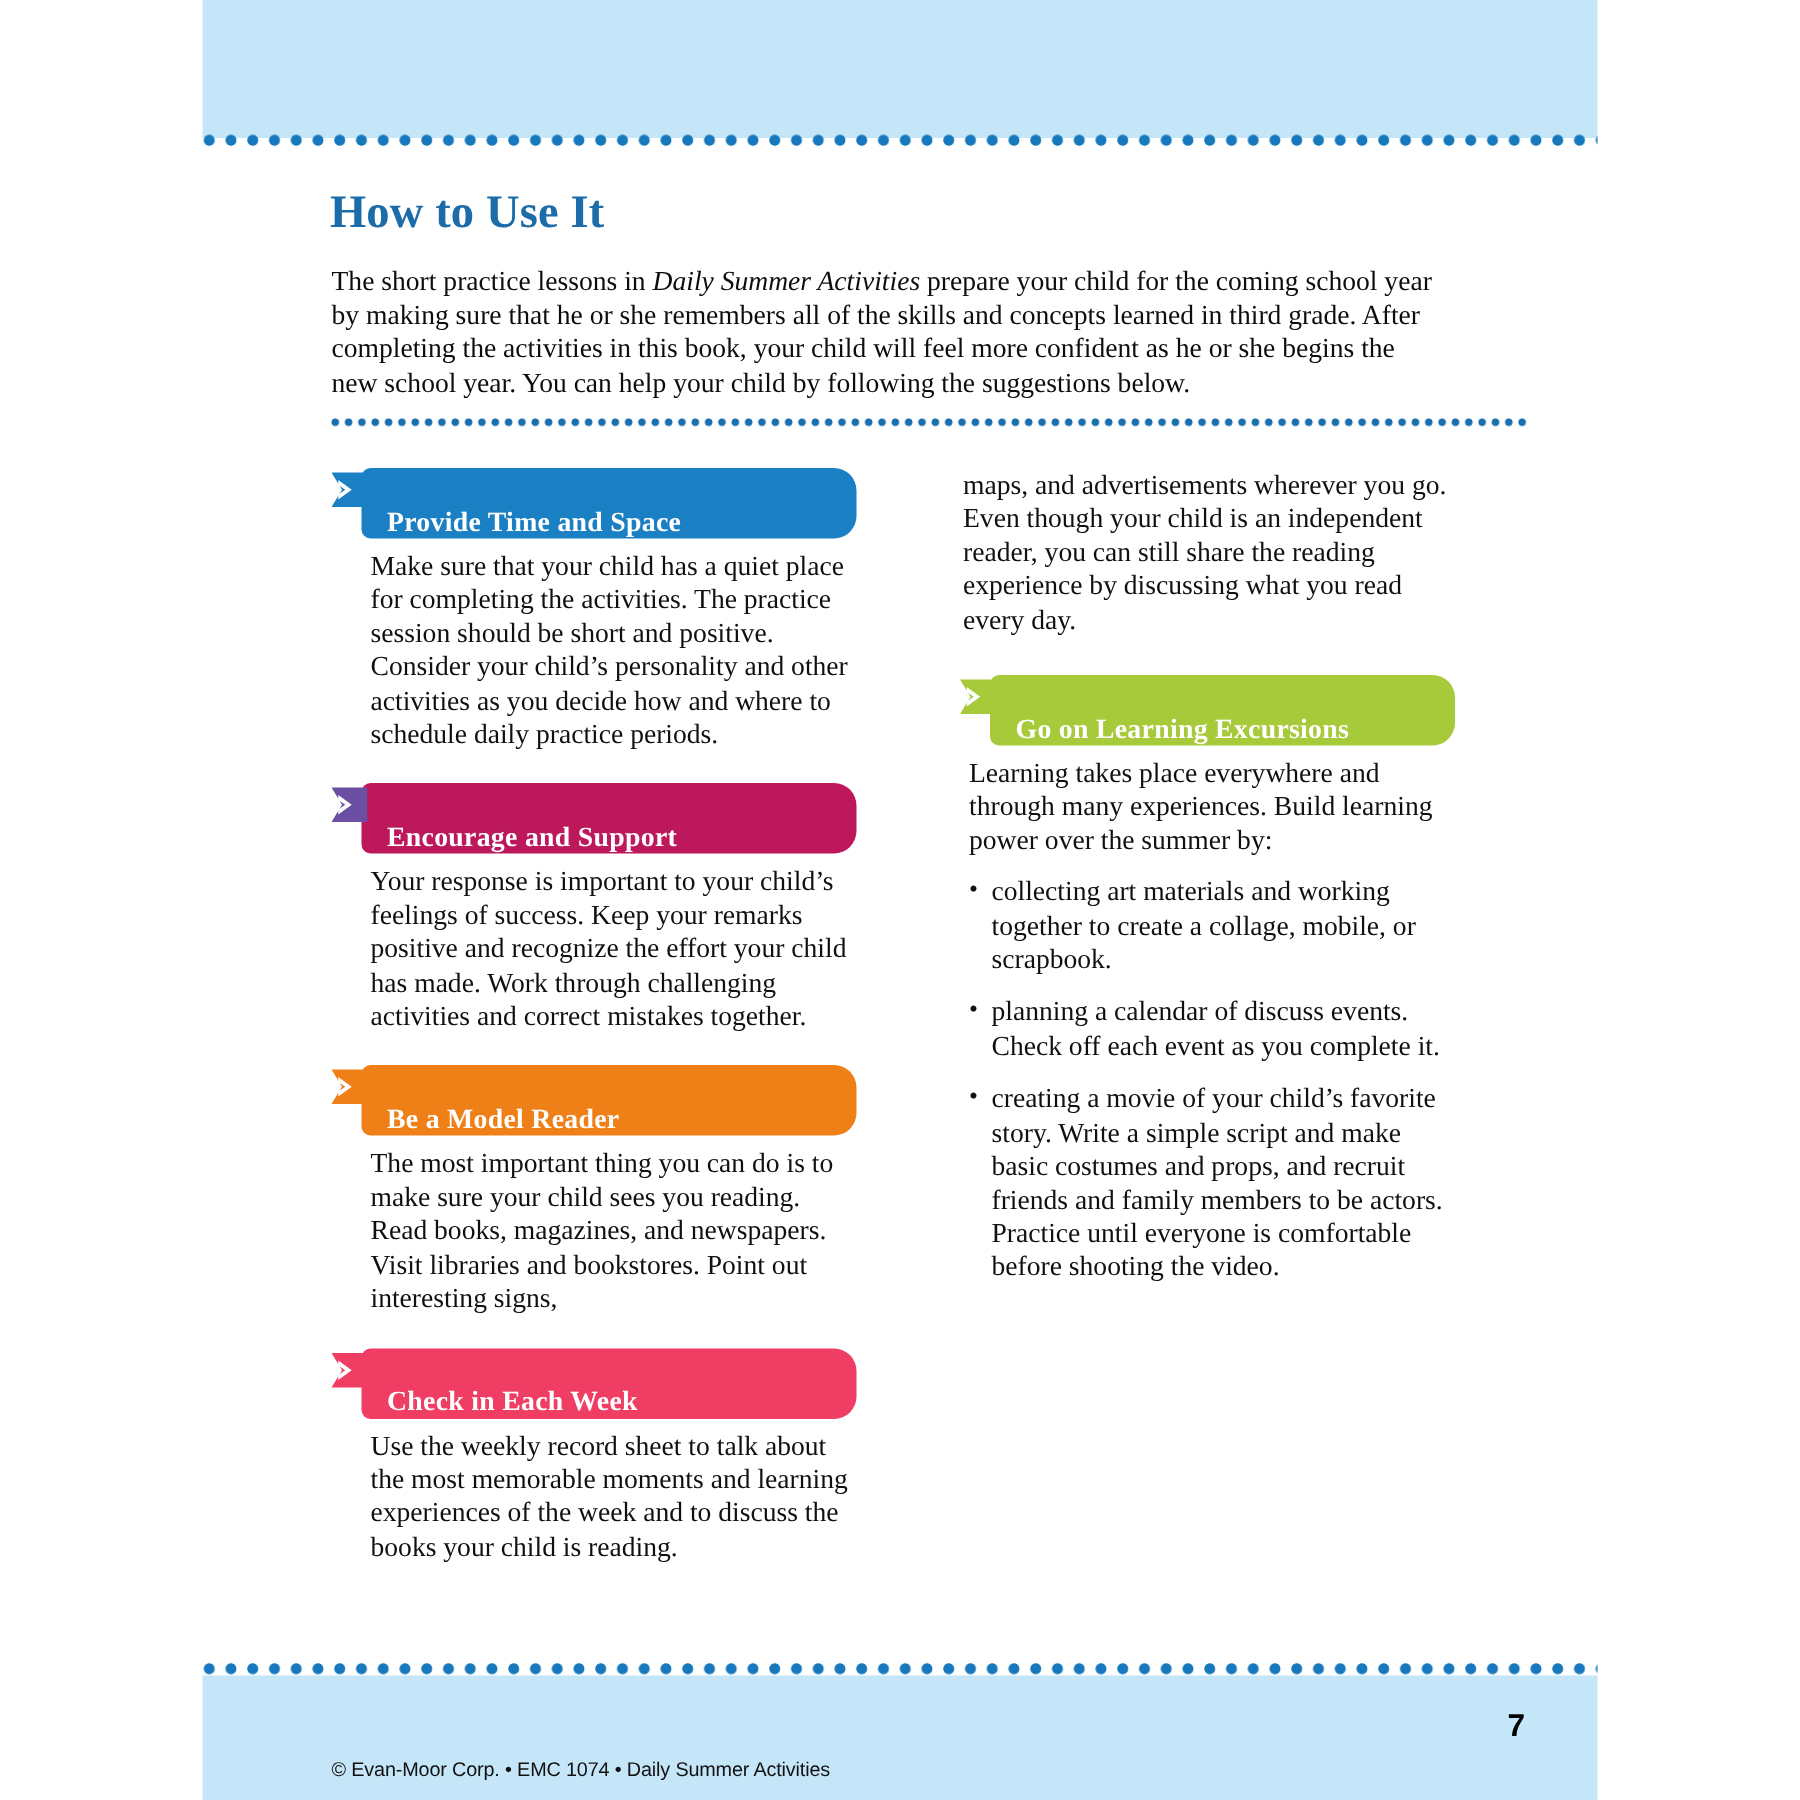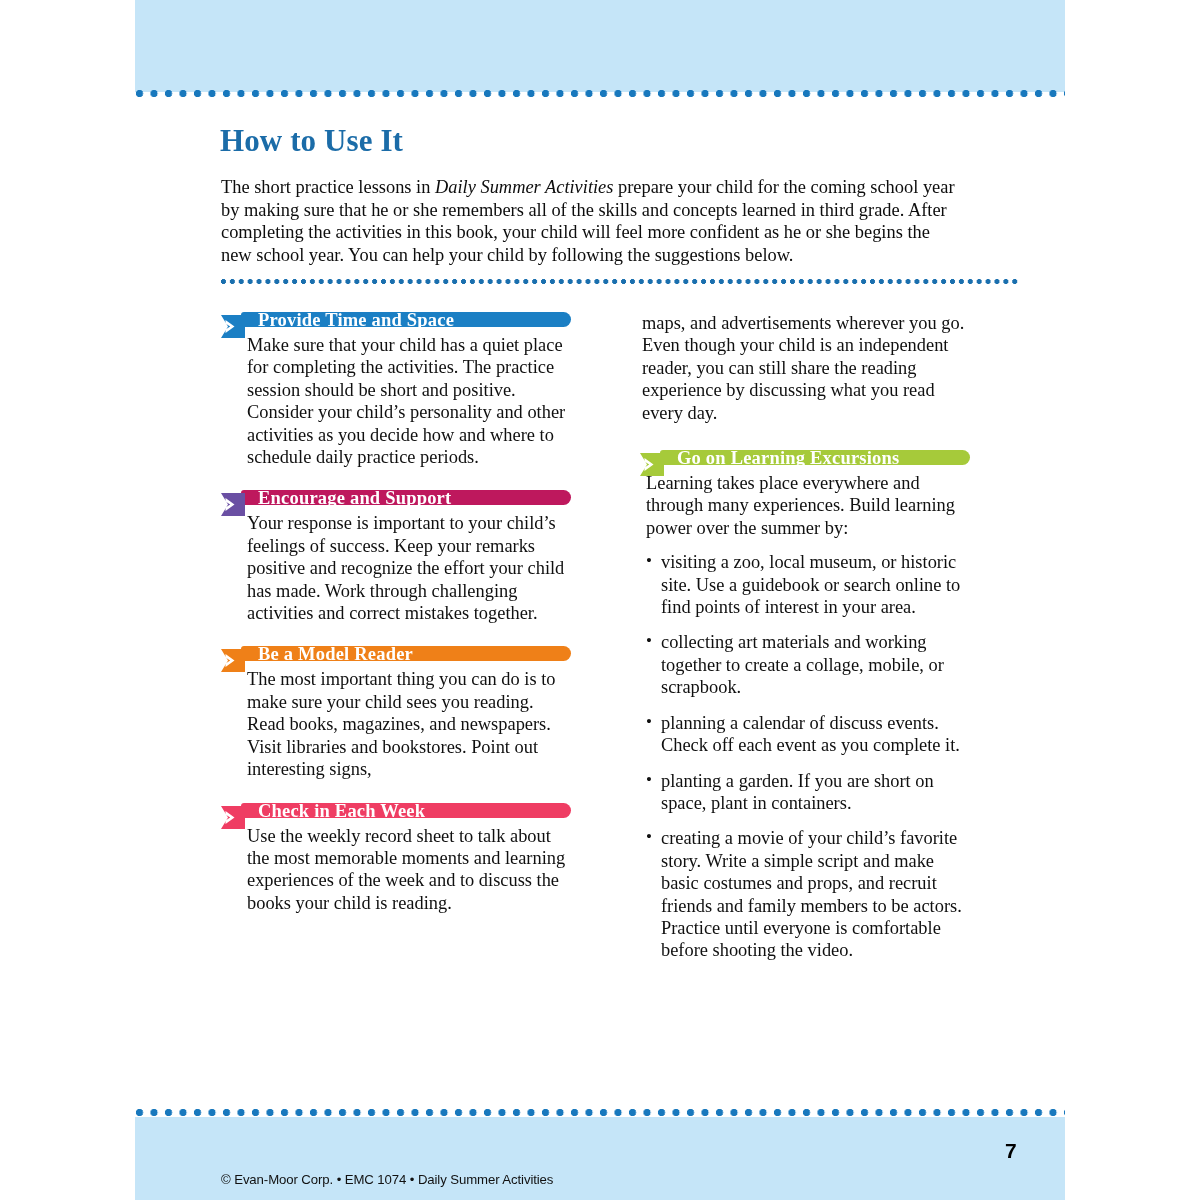--- a/index.html
+++ b/index.html
@@ -82,25 +82,25 @@
   }
   .col-left  { left: 221px;  width: 350px; }
   .col-right { left: 640px;  width: 330px; }
 
   
   .section { position: relative; }
   .section + .section { margin-top: 22px; }
 
   .banner {
     position: relative;
-    height: 15px;
+    height: 47px;
     margin-left: 20px;
     border-radius: 6px 15px 15px 6px;
     display: flex;
-    align-items: flex-start;
+    align-items: flex-end;
     padding-left: 17px;
     box-sizing: border-box;
   }
   .banner-label {
     font-size: 18.5px;
     font-weight: bold;
     color: #ffffff;
     letter-spacing: 0.2px;
     line-height: 1;
     position: relative;
@@ -255,24 +255,22 @@
         <svg width="24" height="25" viewBox="0 0 24 25">
             <polygon points="0,1 24,1 24,24 0,24 7,12.5" fill="currentColor"></polygon>
             <polygon points="4.5,6 13.5,12.5 4.5,19 4.5,15.6 9.2,12.5 4.5,9.4" fill="#ffffff"></polygon>
           </svg>
       </span>
       <span class="banner-label">Go on Learning Excursions</span>
     </div>
     <div class="sec-body" style="margin-left:6px">Learning takes place everywhere and through many experiences. Build learning power over the summer by:</div>
 
     <ul class="bullets">
-      <li>visiting a zoo, local museum, or historic site. Use a guidebook or search online to find points of interest in your area.</li>
       <li>collecting art materials and working together to create a collage, mobile, or scrapbook.</li>
       <li>planning a calendar of discuss events. Check off each event as you complete it.</li>
-      <li>planting a garden. If you are short on space, plant in containers.</li>
       <li>creating a movie of your child’s favorite story. Write a simple script and make basic costumes and props, and recruit friends and family members to be actors. Practice until everyone is comfortable before shooting the video.</li>
     </ul>
   </div>
 
 </div>
 
 <div class="footer-text">© Evan-Moor Corp. • EMC 1074 • Daily Summer Activities</div>
 <div class="footer-page">7</div>
 
 </body></html>

